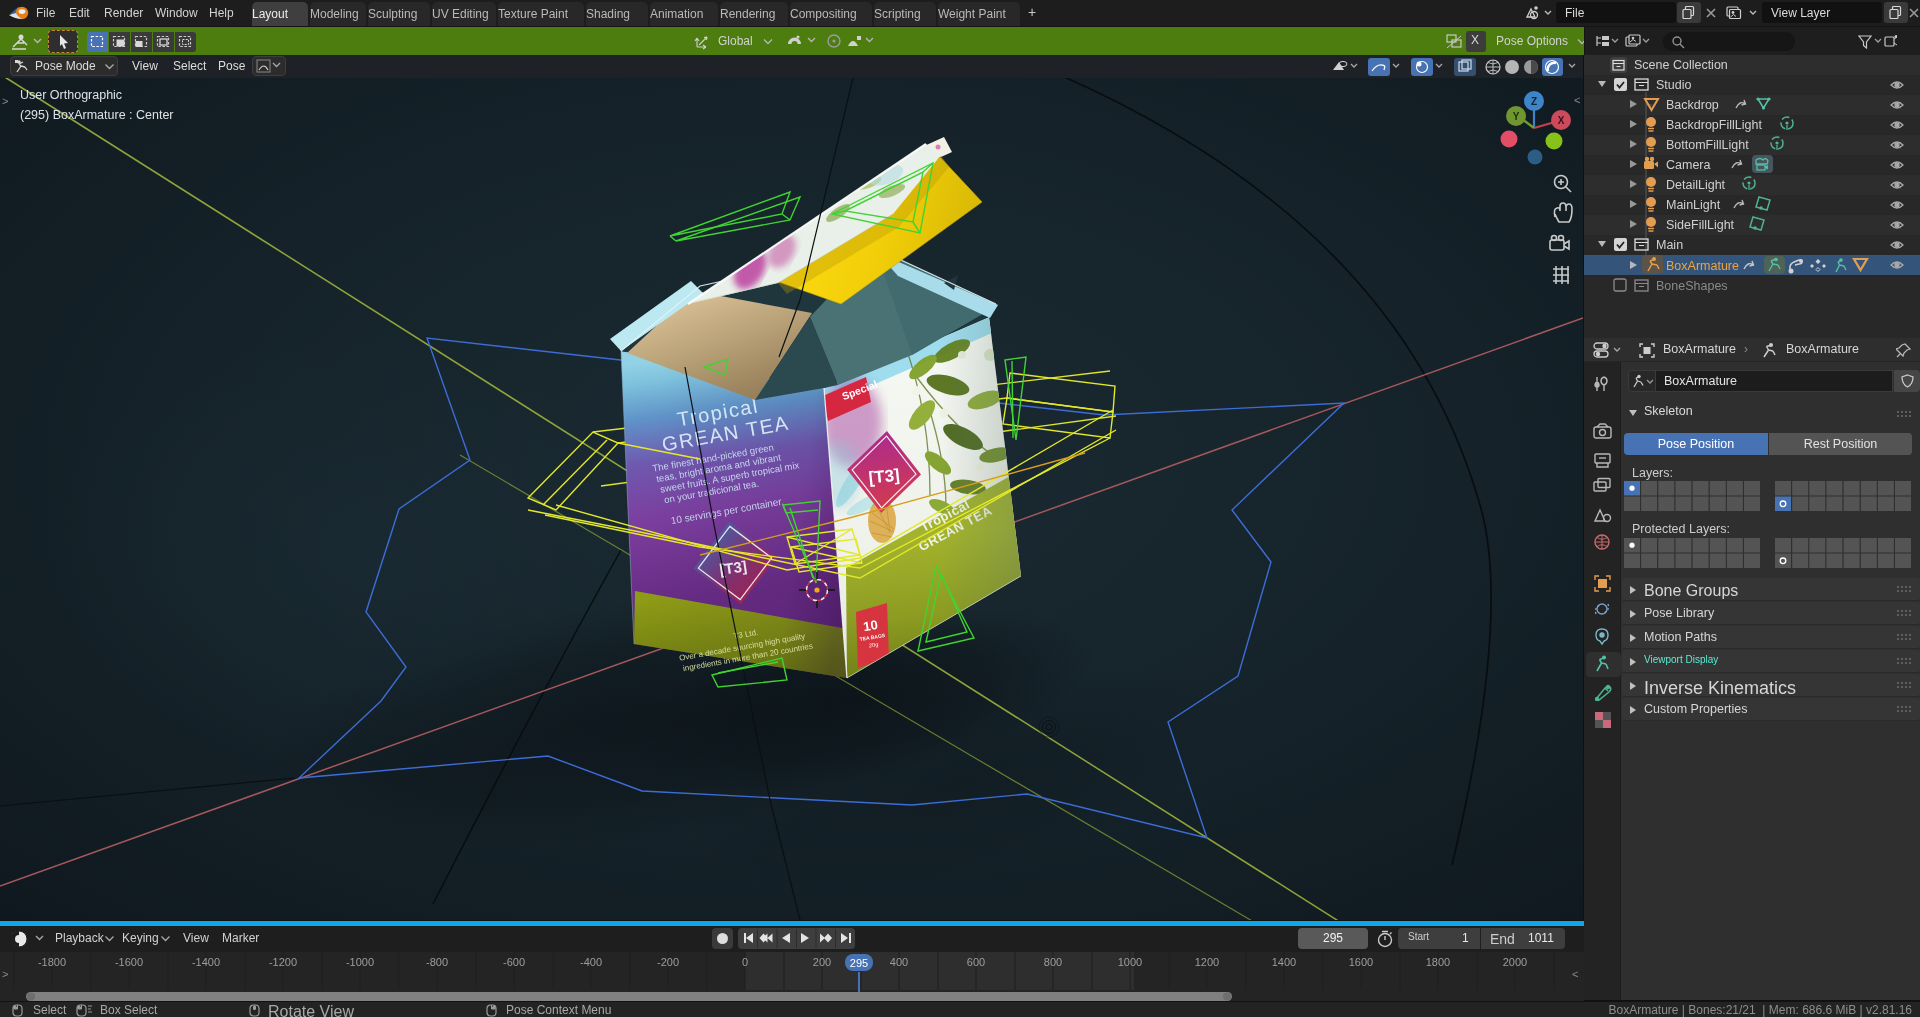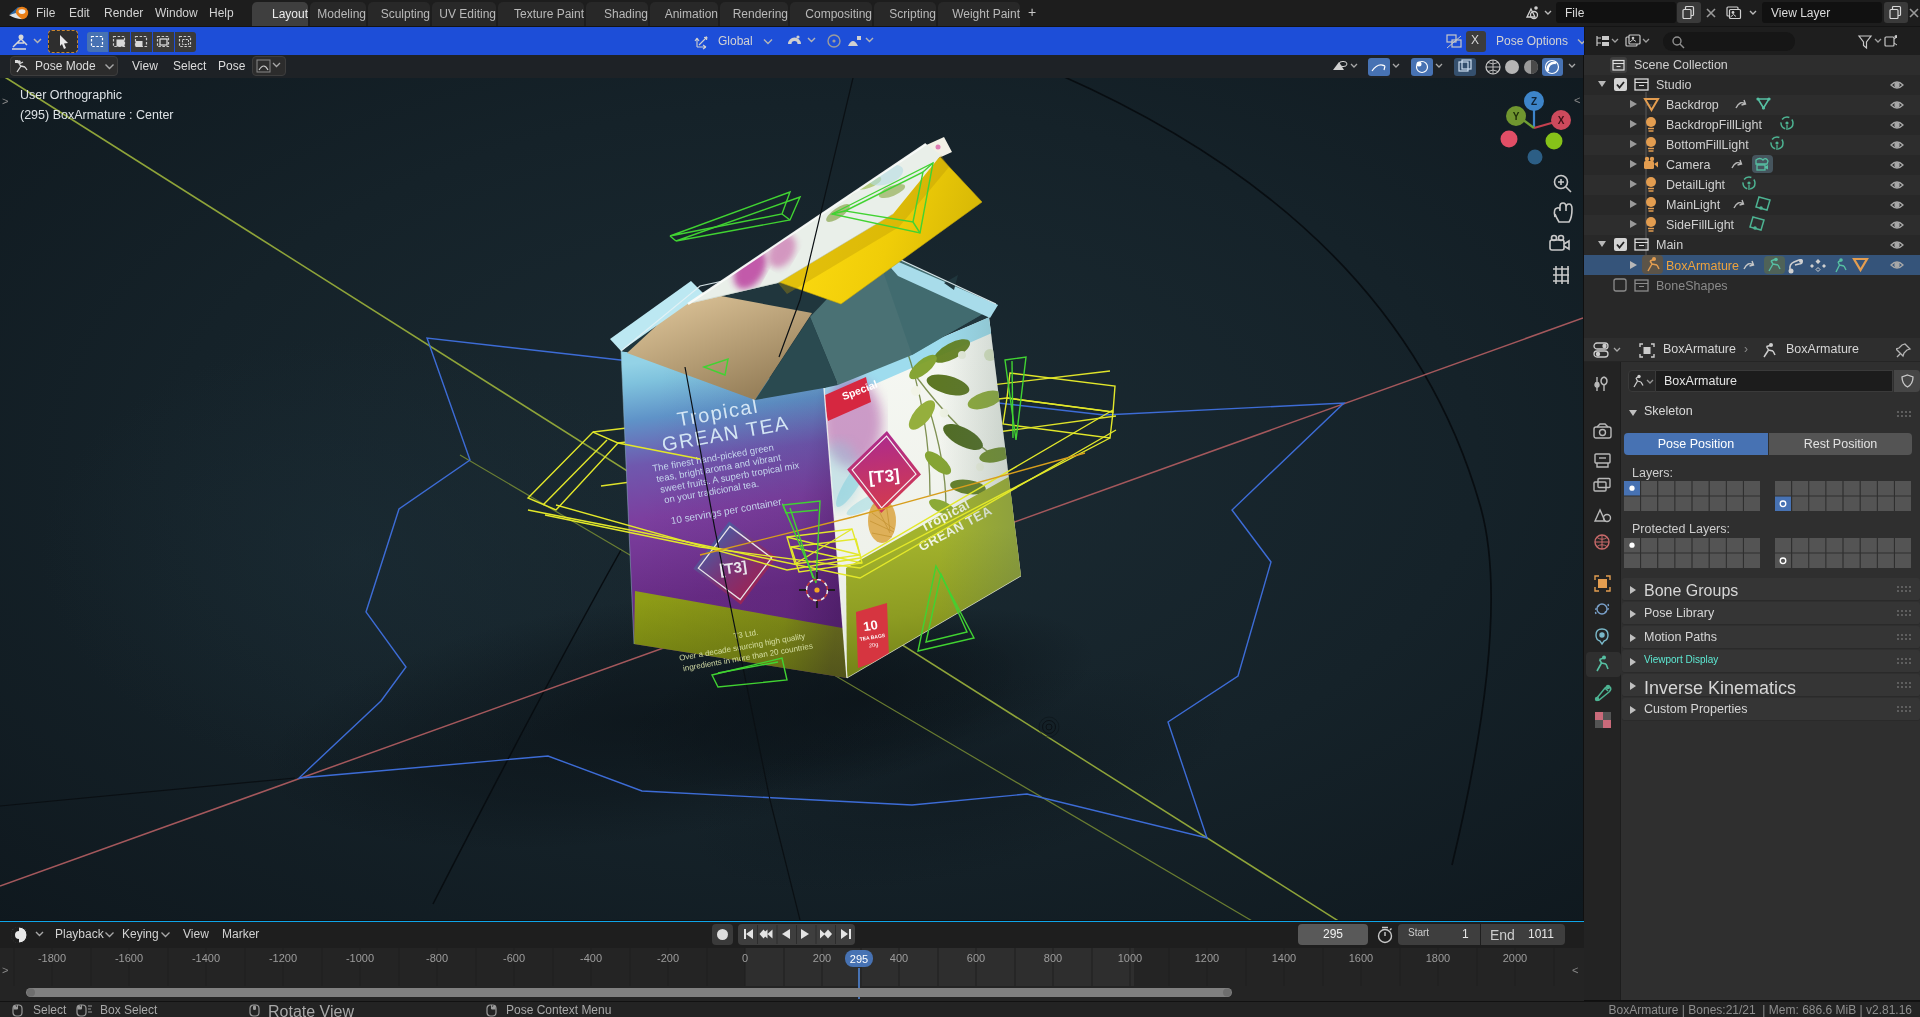--- a/index.html
+++ b/index.html
@@ -1,17 +1,17 @@
 <!DOCTYPE html>
 <html><head><meta charset="utf-8"><style>
 *{margin:0;padding:0;box-sizing:border-box}
 html,body{width:1920px;height:1017px;overflow:hidden;background:#101010;font-family:"Liberation Sans",sans-serif}
 .abs{position:absolute}
 #app{position:absolute;left:0;top:0;width:1920px;height:1017px}
-.tab{position:absolute;top:2px;height:24px;line-height:24px;text-align:right;background:#282828;color:#b9b9b9;font-size:12px;border-radius:5px 5px 0 0}
+.tab{position:absolute;top:2px;height:24px;line-height:24px;text-align:left;background:#282828;color:#b9b9b9;font-size:12px;border-radius:5px 5px 0 0}
 .menu{color:#d2d2d2;font-size:12px}
 .vphdr-btn{color:#dcdcdc;font-size:12px}
 .row{position:absolute;left:0;width:337px;height:20px}
 </style></head><body>
 <div id="app">
 
 <div class="abs" id="topbar" style="left:0;top:0;width:1920px;height:26px;background:#1d1d1d">
  <svg class="abs" style="left:7px;top:3px" width="26" height="20" viewBox="0 0 26 20">
   <path d="M3,11 L11,4 L20,6 L14,12 Z" fill="#2a65a0"></path>
   <circle cx="15" cy="10" r="6.2" fill="#e87e16"></circle>
@@ -63,21 +63,21 @@
  <div class="abs" style="left:1884px;top:2px;width:24px;height:21px;background:#3a3a3a;border-radius:3px"></div>
  <svg class="abs" style="left:1888px;top:5px" width="16" height="15" viewBox="0 0 16 15">
         <rect x="4.5" y="1.5" width="8" height="9" rx="1" fill="none" stroke="#d8d8d8" stroke-width="1.2"></rect>
         <rect x="2" y="4.5" width="8" height="9" rx="1" fill="#3a3a3a" stroke="#d8d8d8" stroke-width="1.2"></rect>
       </svg>
  <svg class="abs" style="left:1908px;top:7px" width="12" height="12" viewBox="0 0 12 12">
         <path d="M2,2 L10,10 M10,2 L2,10" stroke="#9a9a9a" stroke-width="1.6"></path>
       </svg>
 </div>
 
-<div class="abs" id="toolbar" style="left:0;top:26px;width:1920px;height:29px;background:#1d4ed8;border-top:1px solid #141414">
+<div class="abs" id="toolbar" style="left:0;top:26px;width:1920px;height:29px;background:#4d7c0f;border-top:1px solid #141414">
  <svg class="abs" style="left:8px;top:4px" width="36" height="21" viewBox="0 0 36 21">
   <circle cx="13" cy="6" r="2.5" fill="#d8d8d8"></circle>
         <path d="M5,16 L13,8 M13,8 L19,14 M9,12 L16,12" stroke="#d8d8d8" stroke-width="1.5" fill="none"></path>
   <path d="M4,18 h14" stroke="#d8d8d8" stroke-width="1.5"></path>
   <path d="M26,8 l3.5,3.5 L33,8" fill="none" stroke="#b5b5b5" stroke-width="1.5"></path>
  </svg>
  <div class="abs" style="left:48px;top:3px;width:30px;height:23px;border:1px dashed #c8862e;border-radius:4px;background:#2e2e2e"></div>
  <svg class="abs" style="left:57px;top:7px" width="14" height="16" viewBox="0 0 14 16">
         <path d="M3,1 L11,9 L7,9.5 L9,14 L7,15 L5,10 L3,12 Z" fill="#e8e8e8"></path>
       </svg>
@@ -995,21 +995,21 @@
           <circle cx="10" cy="2" r="1.1"></circle>
           <circle cx="14" cy="2" r="1.1"></circle>
           <circle cx="2" cy="6" r="1.1"></circle>
           <circle cx="6" cy="6" r="1.1"></circle>
           <circle cx="10" cy="6" r="1.1"></circle>
           <circle cx="14" cy="6" r="1.1"></circle>
         </g>
       </svg>
 </div>
 
-<div class="abs" id="timeline" style="left:0;top:921px;width:1584px;height:80px;background:#242424;border-top:1px solid #0ea5e9">
+<div class="abs" id="timeline" style="left:0;top:921px;width:1584px;height:80px;background:#242424;border-top:5px solid #0ea5e9">
  <div class="abs" style="left:0;top:0;width:1584px;height:26px;background:#1e1e1e"></div>
  <svg class="abs" style="left:10px;top:4px" width="38" height="18" viewBox="0 0 38 18">
   <circle cx="9" cy="9" r="8" fill="#e8e8e8"></circle>
         <path d="M9,1 a8,8 0 0 0 0,16 l0,-4 a4,4 0 0 1 0,-8 Z" fill="#1e1e1e"></path>
         <circle cx="9" cy="9" r="8" fill="none" stroke="#1e1e1e"></circle>
   <path d="M26,6 l3.5,3.5 L33,6" fill="none" stroke="#a8a8a8" stroke-width="1.4"></path>
  </svg>
  <span class="abs menu" style="left:55px;top:5px">Playback</span>
  <svg class="abs" style="left:104px;top:9px" width="11" height="8" viewBox="0 0 11 8">
         <path d="M1.5,1.5 l4,4 l4,-4" fill="none" stroke="#a8a8a8" stroke-width="1.3"></path>

